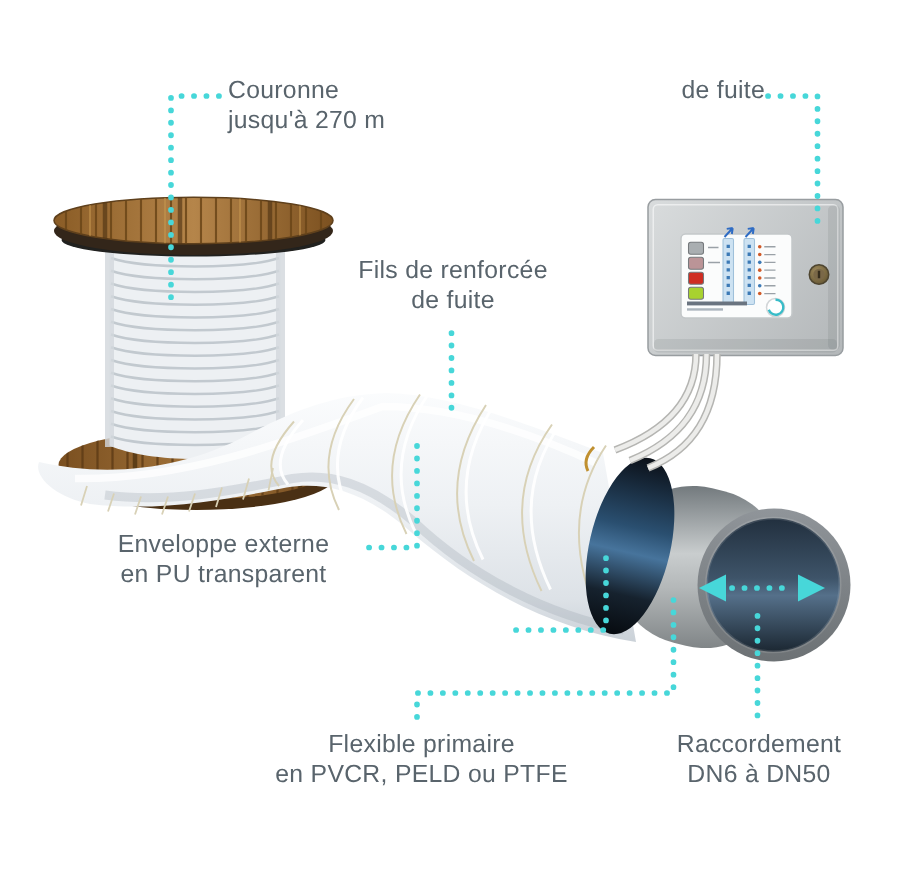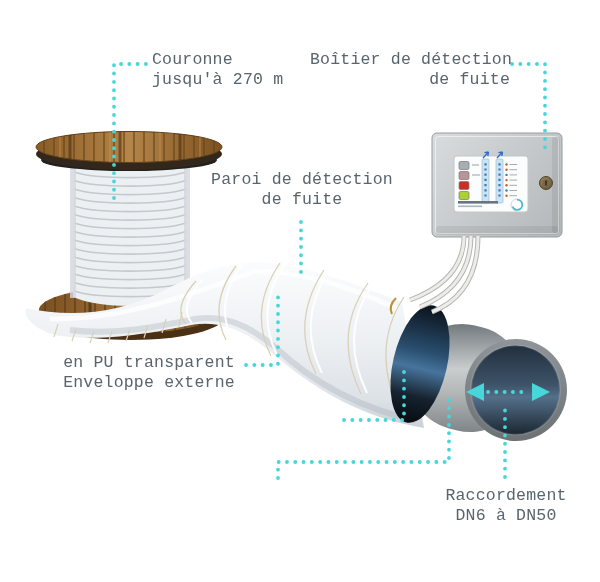--- a/index.html
+++ b/index.html
@@ -1,18 +1,18 @@
 <!DOCTYPE html>
 <html><head>
 <meta charset="utf-8">
 <style>
   html,body{margin:0;padding:0;background:#ffffff;}
   #stage{
     position:relative;width:600px;height:582px;background:#ffffff;overflow:hidden;
-    font-family:Liberation Mono, monospace;
+    font-family:Liberation Sans, sans-serif;
   }
   #art{position:absolute;left:0;top:0;width:600px;height:582px;display:block;}
   .label{
     position:absolute;color:#59646c;font-size:16.5px;line-height:20px;
     letter-spacing:.2px;font-weight:400;white-space:nowrap;
   }
   .label span{display:block;}
   .al{text-align:left;} .ar{text-align:right;} .ac{text-align:center;}
 </style>
 </head>
@@ -190,34 +190,37 @@
     <path d="M550 392 L532 383 L532 401 Z"></path>
   </g>
 </svg>
 
 <div class="label al" style="left:152px;top:50px;">
   <span>Couronne</span>
   <span>jusqu'à 270 m</span>
 </div>
 
 <div class="label ar" style="left:310px;top:50px;width:200px;">
-  <span>Boîtier de détection</span>
   <span>de fuite</span>
 </div>
 
 <div class="label ac" style="left:202px;top:170px;width:200px;">
-  <span>Paroi de détection</span>
+  <span>Fils de renforcée</span>
   <span>de fuite</span>
 </div>
 
 <div class="label ac" style="left:49px;top:353px;width:200px;">
+  <span>Enveloppe externe</span>
   <span>en PU transparent</span>
-  <span>Enveloppe externe</span>
-</div>
-
-
+</div>
+
+
+<div class="label ac" style="left:156px;top:486px;width:250px;">
+  <span>Flexible primaire</span>
+  <span>en PVCR, PELD ou PTFE</span>
+</div>
 
 <div class="label ac" style="left:406px;top:486px;width:200px;">
   <span>Raccordement</span>
   <span>DN6 à DN50</span>
 </div>
 
 </div>
 
 </body></html>

